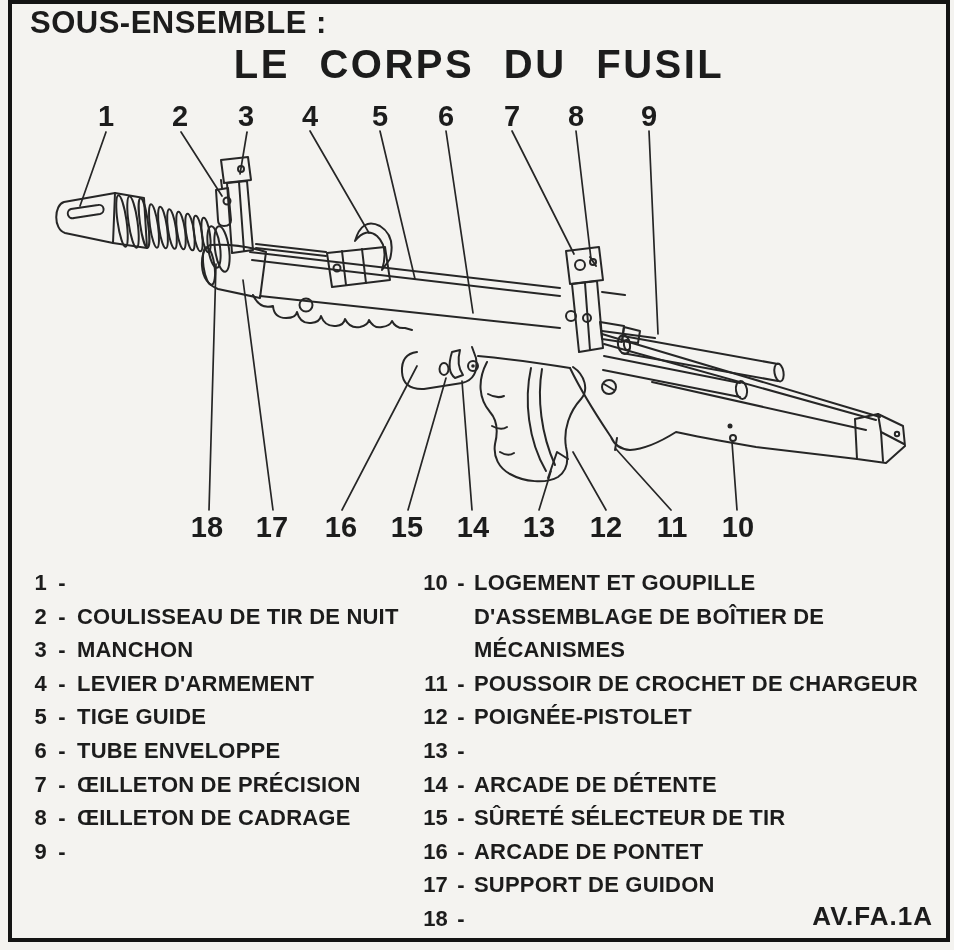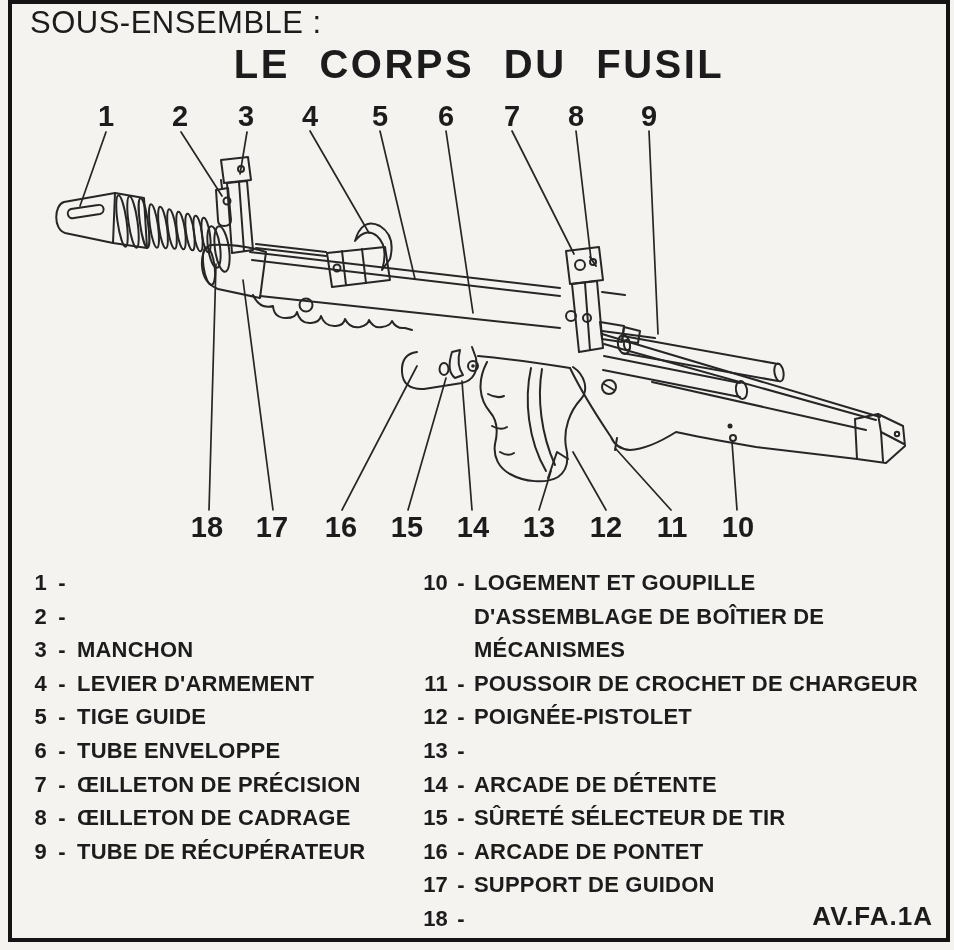--- a/index.html
+++ b/index.html
@@ -8,21 +8,21 @@
     background:#f4f3f0;
     font-family:"Liberation Sans","DejaVu Sans",sans-serif;
     color:#1c1c1c;
   }
   .frame{
     position:absolute;left:8px;top:0;right:4px;bottom:8px;
     border:4px solid #141414;pointer-events:none;
   }
   .pretitle{
     position:absolute;left:30px;top:5px;
-    font-size:31px;font-weight:normal;letter-spacing:.5px;white-space:nowrap;
+    font-size:31px;font-weight:bold;letter-spacing:.5px;white-space:nowrap;
   }
   .main-title{
     position:absolute;left:4px;right:0;top:42px;text-align:center;
     font-size:40px;font-weight:bold;letter-spacing:2.5px;word-spacing:16px;
     white-space:nowrap;
   }
   .figure-svg{position:absolute;left:0;top:0;width:954px;height:950px;}
   .figure-svg path,.figure-svg line,.figure-svg ellipse,.figure-svg circle{
     stroke:#262626;stroke-width:2;fill:none;stroke-linecap:round;stroke-linejoin:round;
   }
@@ -205,20 +205,21 @@
   <span class="callout" style="left:738px;top:527px">10</span>
 
   <div class="legend-col left">
     <div class="legend-row">
       <span class="num">1</span>
         <span class="dash">-</span>
     </div>
     <div class="legend-row">
       <span class="num">2</span>
         <span class="dash">-</span>
+        <span class="lbl">COULISSEAU DE TIR DE NUIT</span>
     </div>
     <div class="legend-row">
       <span class="num">3</span>
         <span class="dash">-</span>
         <span class="lbl">MANCHON</span>
     </div>
     <div class="legend-row">
       <span class="num">4</span>
         <span class="dash">-</span>
         <span class="lbl">LEVIER D'ARMEMENT</span>
@@ -239,21 +240,20 @@
         <span class="lbl">ŒILLETON DE PRÉCISION</span>
     </div>
     <div class="legend-row">
       <span class="num">8</span>
         <span class="dash">-</span>
         <span class="lbl">ŒILLETON DE CADRAGE</span>
     </div>
     <div class="legend-row">
       <span class="num">9</span>
         <span class="dash">-</span>
-        <span class="lbl">TUBE DE RÉCUPÉRATEUR</span>
     </div>
   </div>
 
   <div class="legend-col right">
     <div class="legend-row">
       <span class="num">10</span>
         <span class="dash">-</span>
         <span class="lbl">LOGEMENT ET GOUPILLE D'ASSEMBLAGE DE BOÎTIER DE MÉCANISMES</span>
     </div>
     <div class="legend-row">

